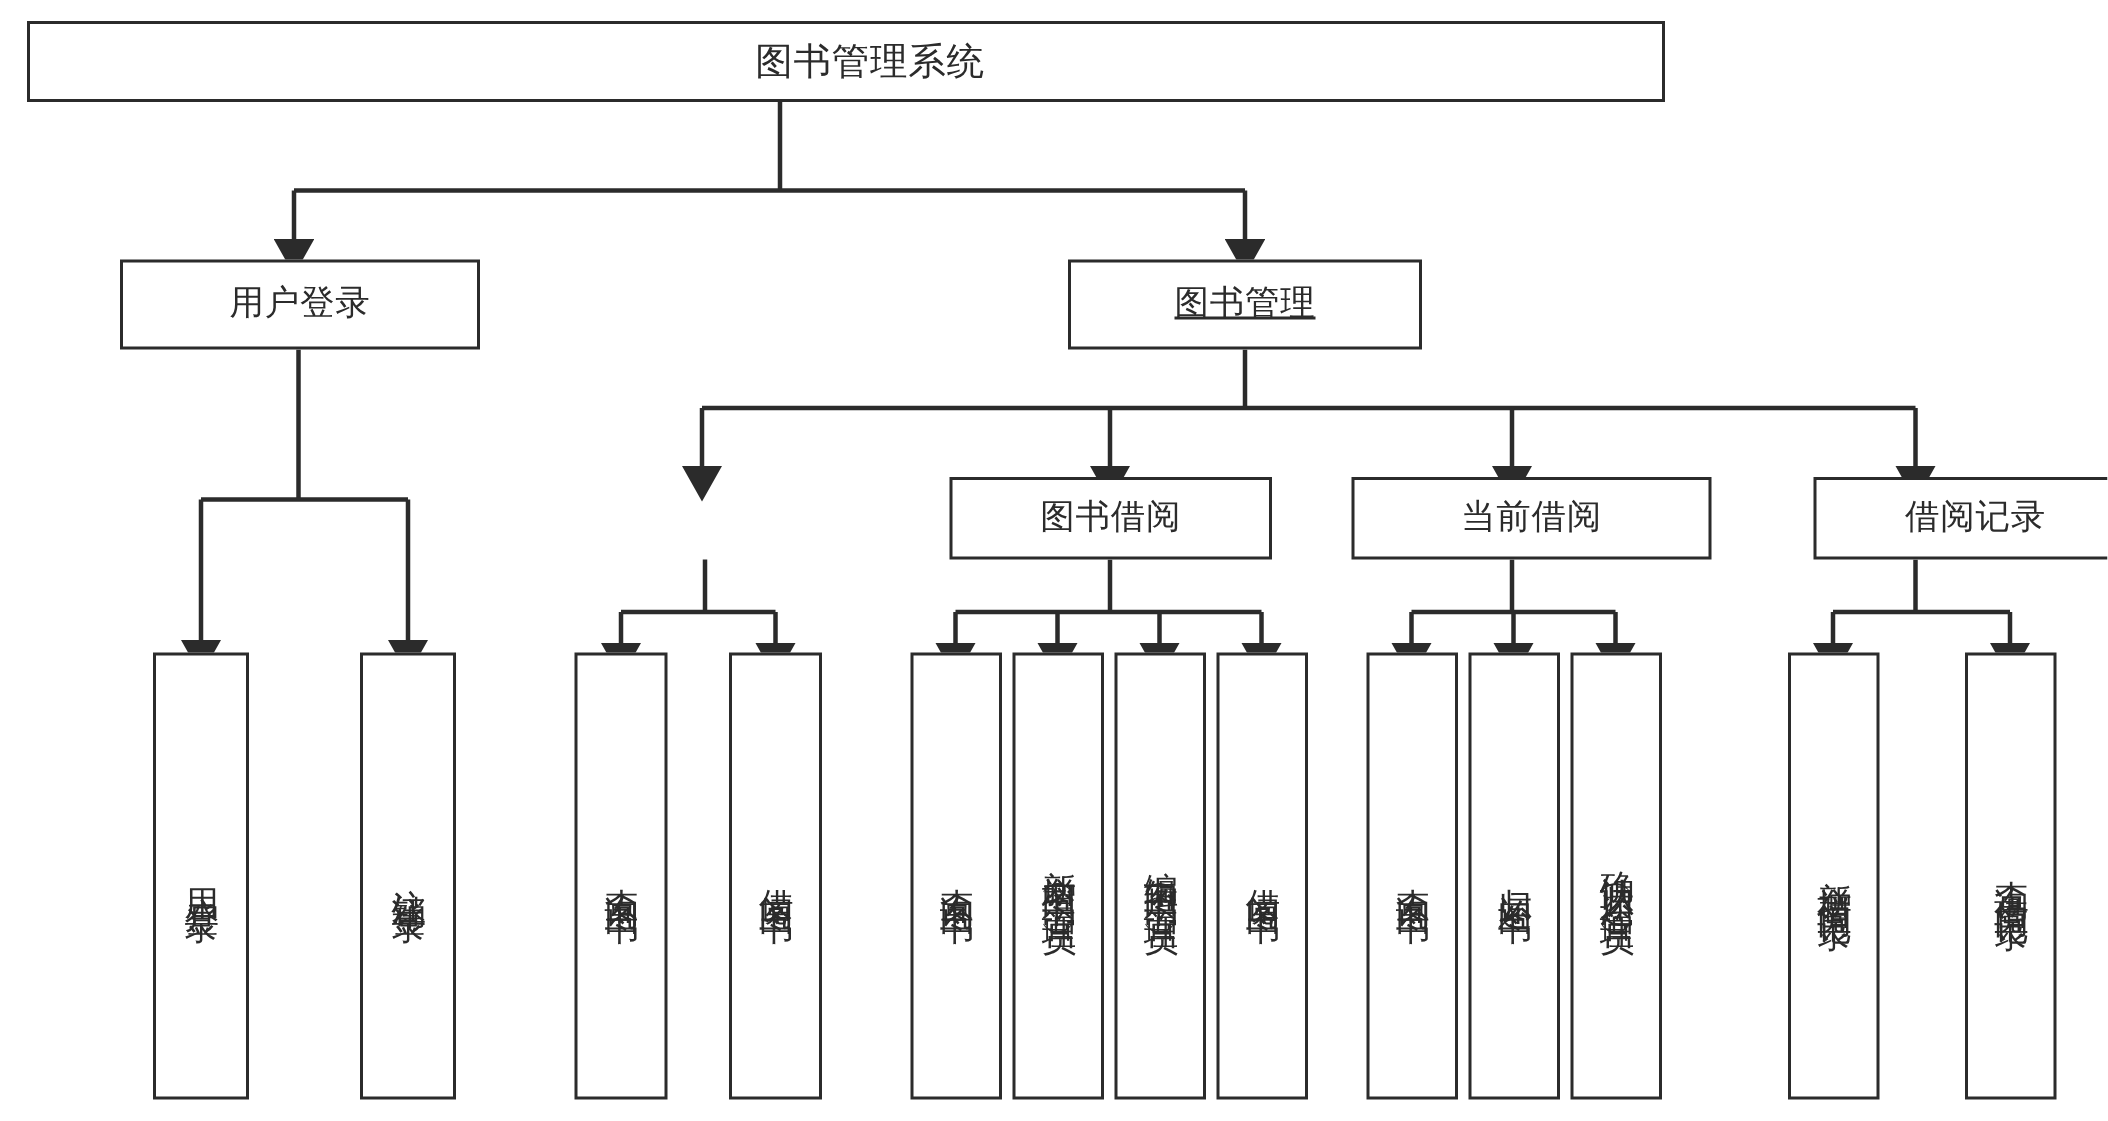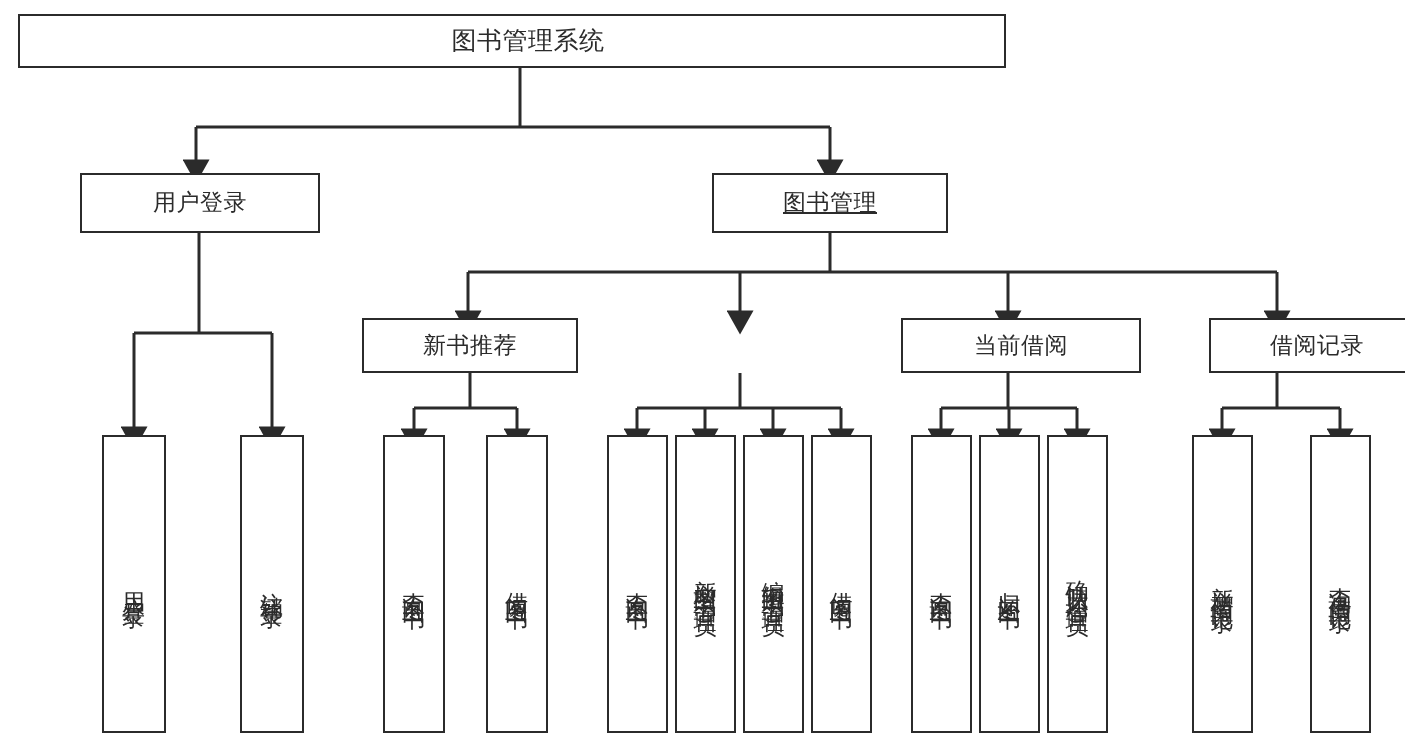--- a/index.html
+++ b/index.html
@@ -120,33 +120,33 @@
       <path d="M1009,408 L1009,432" marker-end="url(#arrowhead)"></path>
       <path d="M1077,408 L1077,432" marker-end="url(#arrowhead)"></path>
 
       <path d="M1277,373 L1277,408"></path>
       <path d="M1222,408 L1340,408"></path>
       <path d="M1222,408 L1222,432" marker-end="url(#arrowhead)"></path>
       <path d="M1340,408 L1340,432" marker-end="url(#arrowhead)"></path>
     </g>
   </svg>
 
-  <div class="node horizontal root" style="left:18px; top:14px; width:988px; height:54px;padding-left:32px;">
+  <div class="node horizontal root" style="left:18px; top:14px; width:1092px; height:54px;padding-left:32px;">
     <span class="node-label">图书管理系统</span>
   </div>
 
   <div class="node horizontal" style="left:80px; top:173px; width:240px; height:60px;">
     <span class="node-label">用户登录</span>
   </div>
   <div class="node horizontal" style="left:712px; top:173px; width:236px; height:60px;text-decoration:underline;">
     <span class="node-label">图书管理</span>
   </div>
 
-  <div class="node horizontal" style="left:362px; top:318px; width:216px; height:55px;">
-    <span class="node-label">新书推荐</span>
+  <div class="node horizontal" style="left:633px; top:318px; width:215px; height:55px;">
+    <span class="node-label">图书借阅</span>
   </div>
   <div class="node horizontal" style="left:901px; top:318px; width:240px; height:55px;">
     <span class="node-label">当前借阅</span>
   </div>
   <div class="node horizontal" style="left:1171px; top:318px; width:216px; height:55px;margin-left:38px;">
     <span class="node-label">借阅记录</span>
   </div>
 
   <div class="node vertical" style="left:102px; top:435px; width:64px; height:298px;">
     <span class="node-label">用户登录</span>

